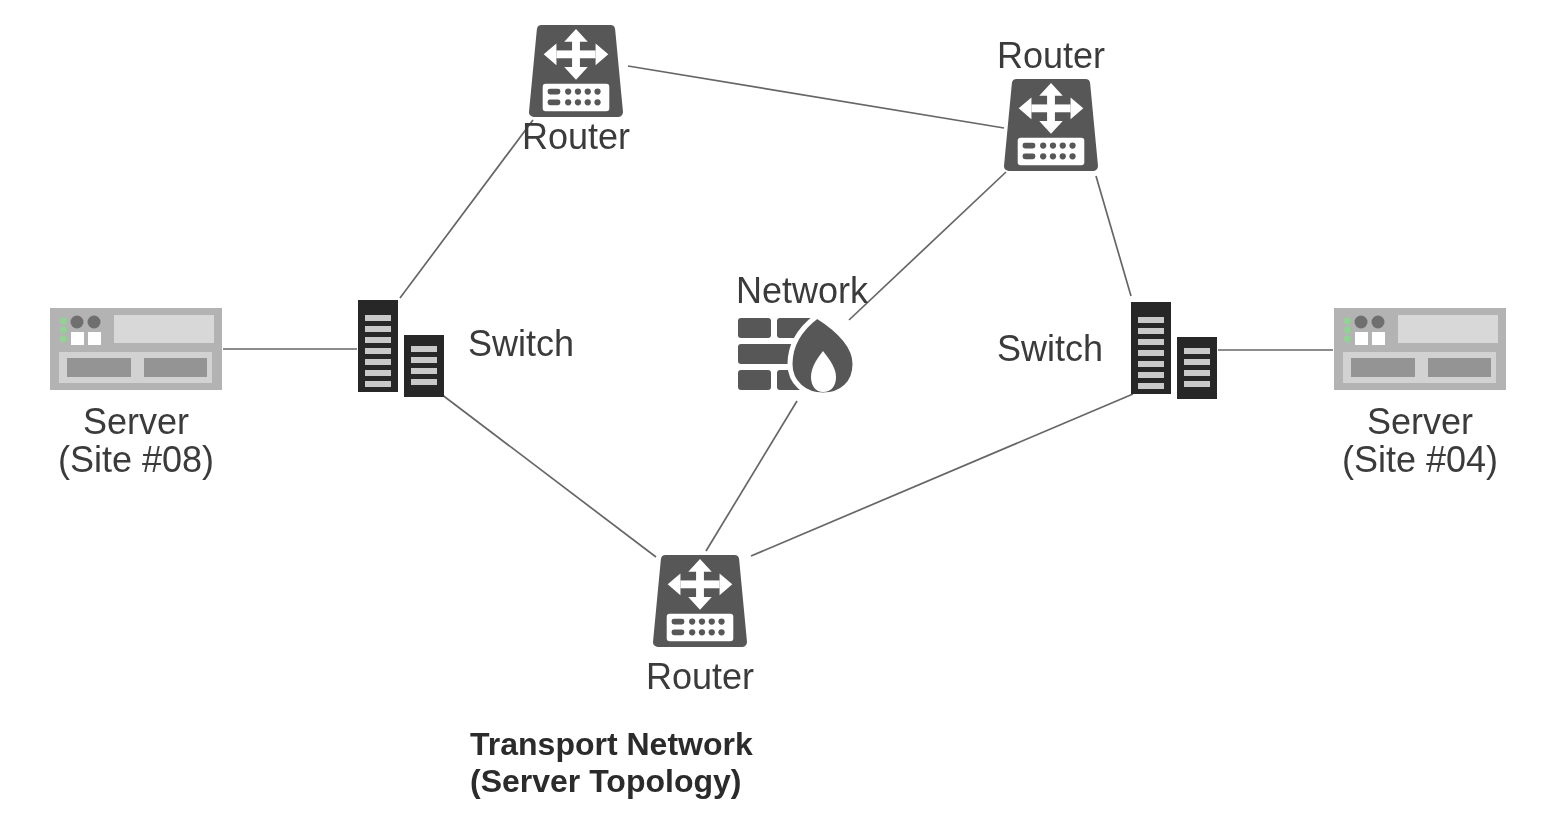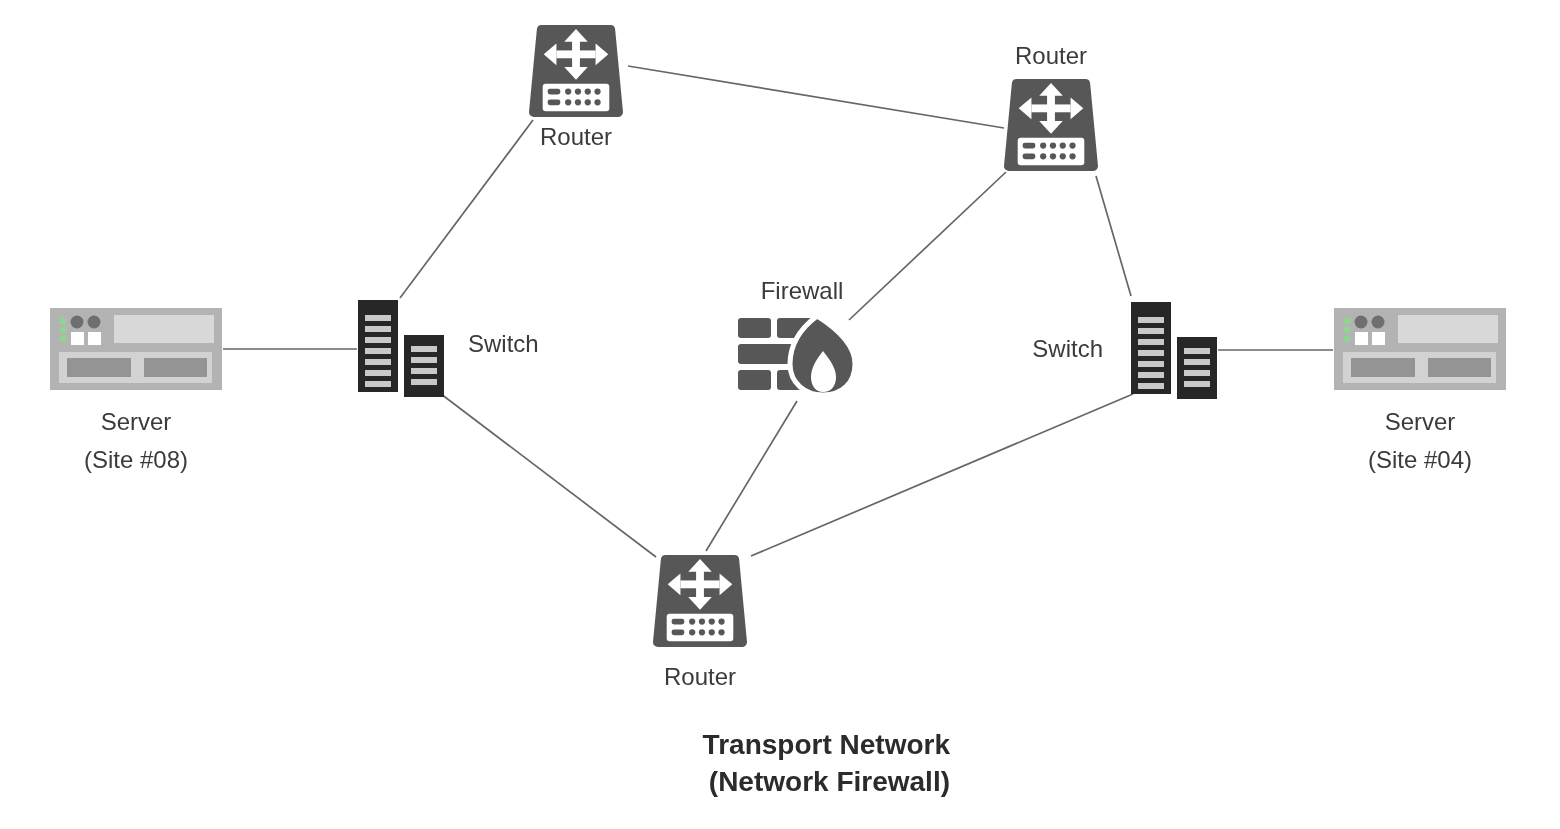--- a/index.html
+++ b/index.html
@@ -25,21 +25,21 @@
     position: absolute;
   }
   .node svg.icon {
     display: block;
     overflow: visible;
     width: 100%;
     height: 100%;
   }
   .node-label {
     position: absolute;
-    font-size: 24px;
+    font-size: 36px;
     line-height: 30px;
     color: #3b3b3b;
     white-space: nowrap;
   }
   .label-below {
     top: calc(100% + 4px);
     left: 50%;
     transform: translateX(-50%);
     text-align: center;
   }
@@ -66,22 +66,22 @@
   .label-left {
     right: calc(100% + 28px);
     top: 32px;
     text-align: right;
   }
   #diagram-title {
     position: absolute;
     left: 470px;
     top: 726px;
     width: 480px;
-    text-align: right;
-    font-size: 28px;
+    text-align: left;
+    font-size: 32px;
     line-height: 37px;
     font-weight: 700;
     color: #2b2b2b;
   }
   
   #n-router-top-left  { left: 529px;  top: 24px;  width: 94px;  height: 94px; }
   #n-router-top-right { left: 1004px; top: 78px;  width: 94px;  height: 94px; }
   #n-router-bottom    { left: 653px;  top: 554px; width: 94px;  height: 94px; }
   #n-switch-left      { left: 358px;  top: 300px; width: 86px;  height: 97px; }
   #n-switch-right     { left: 1131px; top: 302px; width: 86px;  height: 97px; }
@@ -207,21 +207,21 @@
     <svg class="icon">
         <use href="#sym-switch"></use>
       </svg>
     <div class="node-label label-left">Switch</div>
   </div>
 
   <div class="node" id="n-firewall">
     <svg class="icon">
         <use href="#sym-firewall"></use>
       </svg>
-    <div class="node-label label-above near">Firewall</div>
+    <div class="node-label label-above near">Network</div>
   </div>
 
   <div class="node" id="n-server-1">
     <svg class="icon">
         <use href="#sym-server"></use>
       </svg>
     <div class="node-label label-below two-line">
       <div>Server</div>
       <div>(Site #08)</div>
     </div>
@@ -232,16 +232,16 @@
         <use href="#sym-server"></use>
       </svg>
     <div class="node-label label-below two-line">
       <div>Server</div>
       <div>(Site #04)</div>
     </div>
   </div>
 
   <div id="diagram-title">
     <div>Transport Network</div>
-    <div>(Network Firewall)</div>
+    <div>(Server Topology)</div>
   </div>
 
 </div>
 
 </body></html>

